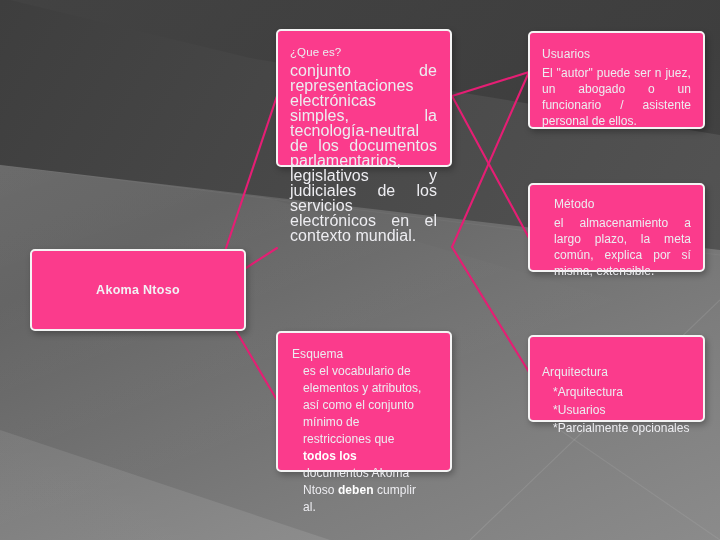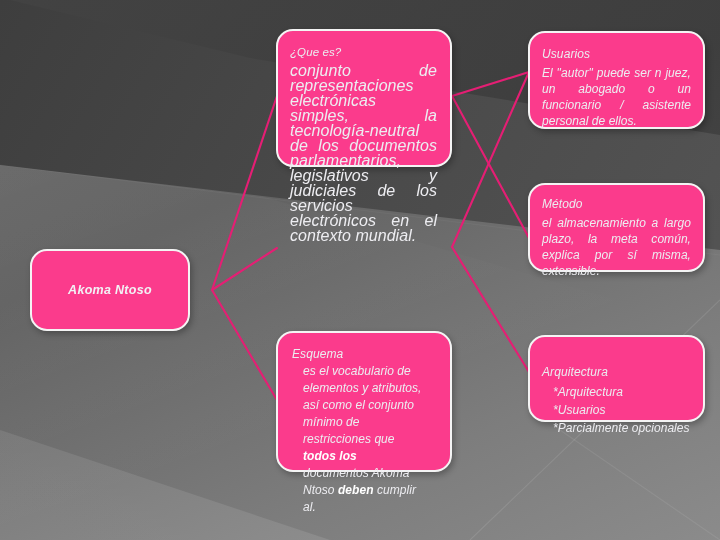--- a/index.html
+++ b/index.html
@@ -62,24 +62,23 @@
     left: 0; top: 0;
     width: 720px; height: 540px;
     pointer-events: none;
   }
   
   .node {
     position: absolute;
     box-sizing: border-box;
     background: #fb3b8c;
     border: 2px solid #f4f4f4;
-    border-radius: 17px;
+    border-radius: 5px;
     color: #e9e9ec;
     box-shadow: 2px 3px 6px rgba(0,0,0,.28);
-    font-style: italic;
   }
   .node .pad {
     padding: 9px 12px 8px 12px;
   }
   .ttl {
     font-size: 11.5px;
     line-height: 15px;
     color: #ececf0;
     margin-bottom: 3px;
     letter-spacing: .1px;
@@ -90,21 +89,21 @@
     color: #ededf1;
     text-align: justify;
     letter-spacing: .05px;
   }
   .body.left { text-align: left; margin-left: 11px; }
   .body b { font-weight: bold; color: #ffffff; }
 
   
   #node-root {
     left: 30px; top: 249px;
-    width: 160px; height: 82px;
+    width: 216px; height: 82px;
     display: flex;
     align-items: center;
     justify-content: center;
   }
   #node-root .hub-label {
     font-size: 12.5px;
     font-weight: bold;
     color: #f2f2f5;
     letter-spacing: .3px;
   }
@@ -118,21 +117,21 @@
   #node-arquitectura{ left: 528px; top: 335px; width: 177px; height: 87px; }
 
   #node-esquema .body { font-size: 12px; line-height: 17px; text-align: left; }
   #node-esquema .ttl  { font-size: 12px; line-height: 17px; margin-bottom: 0; }
   #node-usuarios .body, #node-metodo .body { font-size: 12px; line-height: 16px; }
   #node-usuarios .ttl, #node-metodo .ttl, #node-arquitectura .ttl { font-size: 12px; }
   #node-arquitectura .body { font-size: 12px; line-height: 18px; text-align: left; }
   #node-proposito .pad { padding-top: 52px; }
   #node-esquema .pad { padding: 13px 24px 8px 14px; }
   #node-usuarios .pad { padding: 14px 12px 8px 12px; }
-  #node-metodo .pad { padding: 12px 12px 8px 12px; }
+  #node-metodo .pad { padding: 12px 12px 8px 12px; margin-left: 12px; }
   #node-arquitectura .pad { padding: 28px 12px 8px 12px; }
   #node-quees .pad { padding: 14px 13px 8px 12px; }
 </style>
 </head>
 <body>
 
 <div id="slide">
 
   <div class="bg-base"></div>
   <div class="bg-mid"></div>

